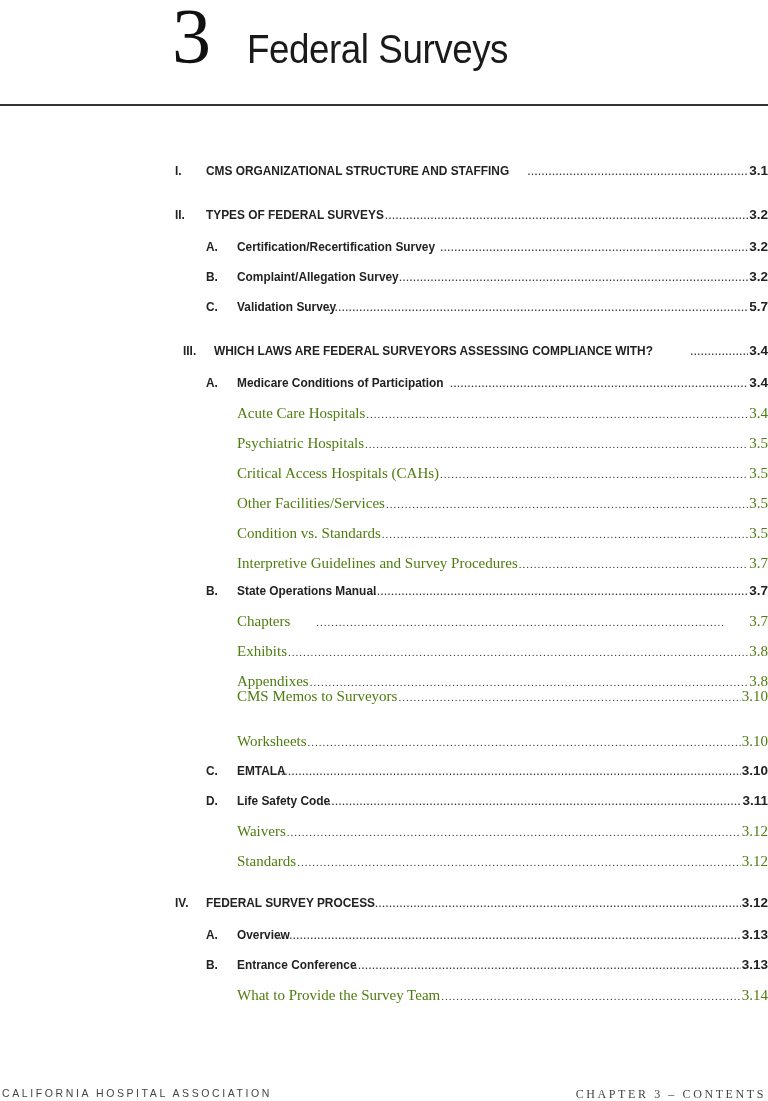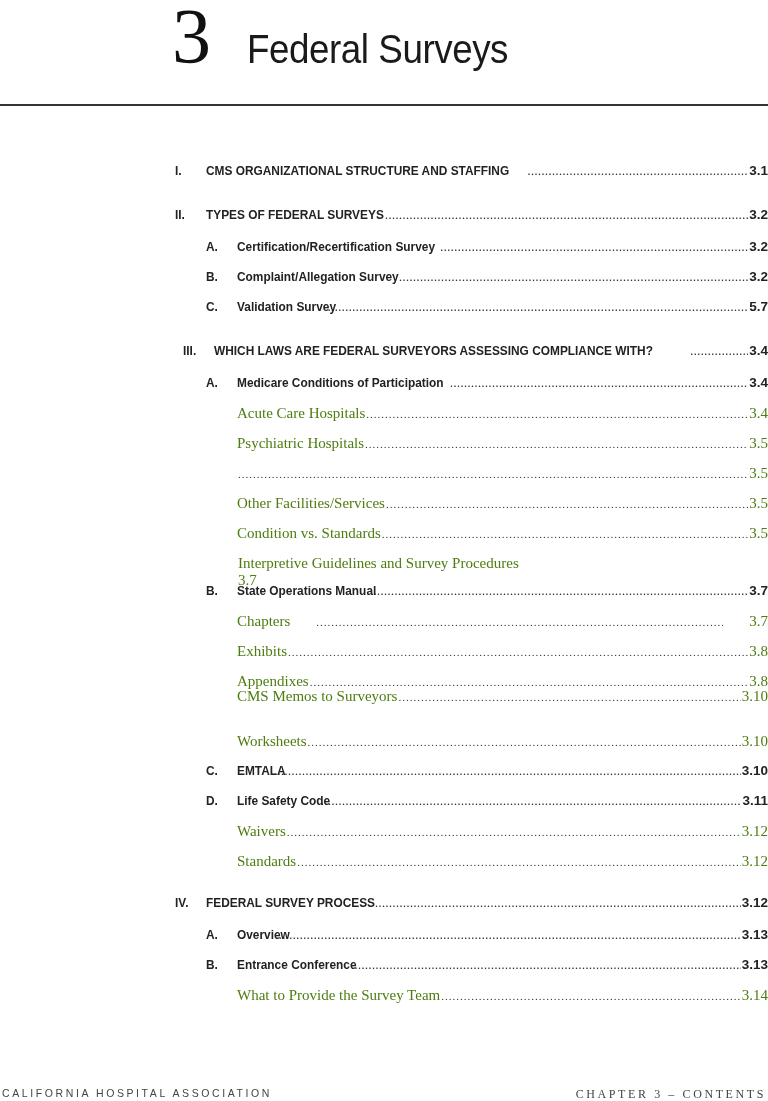--- a/index.html
+++ b/index.html
@@ -82,34 +82,35 @@
       <span class="label">Acute Care Hospitals</span>
       <span class="leader"></span>
       <span class="page">3.4</span>
     </div>
     <div class="row serif" style="left: 237px; right: 0px; top: 435px; height: 20px;">
       <span class="label">Psychiatric Hospitals</span>
       <span class="leader"></span>
       <span class="page">3.5</span>
     </div>
     <div class="row serif" style="left: 237px; right: 0px; top: 465px; height: 20px;">
+      <span class="label">Critical Access Hospitals (CAHs)</span>
       <span class="leader"></span>
       <span class="page">3.5</span>
     </div>
     <div class="row serif" style="left: 237px; right: 0px; top: 495px; height: 20px;">
       <span class="label">Other Facilities/Services</span>
       <span class="leader"></span>
       <span class="page">3.5</span>
     </div>
     <div class="row serif" style="left: 237px; right: 0px; top: 525px; height: 20px;">
       <span class="label">Condition vs. Standards</span>
       <span class="leader"></span>
       <span class="page">3.5</span>
     </div>
-    <div class="row serif" style="left: 237px; right: 0px; top: 555px; height: 20px; flex-direction: column;">
+    <div class="row serif" style="left: 237px; right: 0px; top: 555px; height: 20px;">
       <span class="label">Interpretive Guidelines and Survey Procedures</span>
       <span class="leader"></span>
       <span class="page">3.7</span>
     </div>
     <div class="row sans" style="left: 206px; right: 0px; top: 583px; height: 20px;">
       <span class="num" style="width: 31px; flex: 0 0 31px;">B.</span>
       <span class="label">State Operations Manual</span>
       <span class="leader"></span>
       <span class="page">3.7</span>
     </div>

